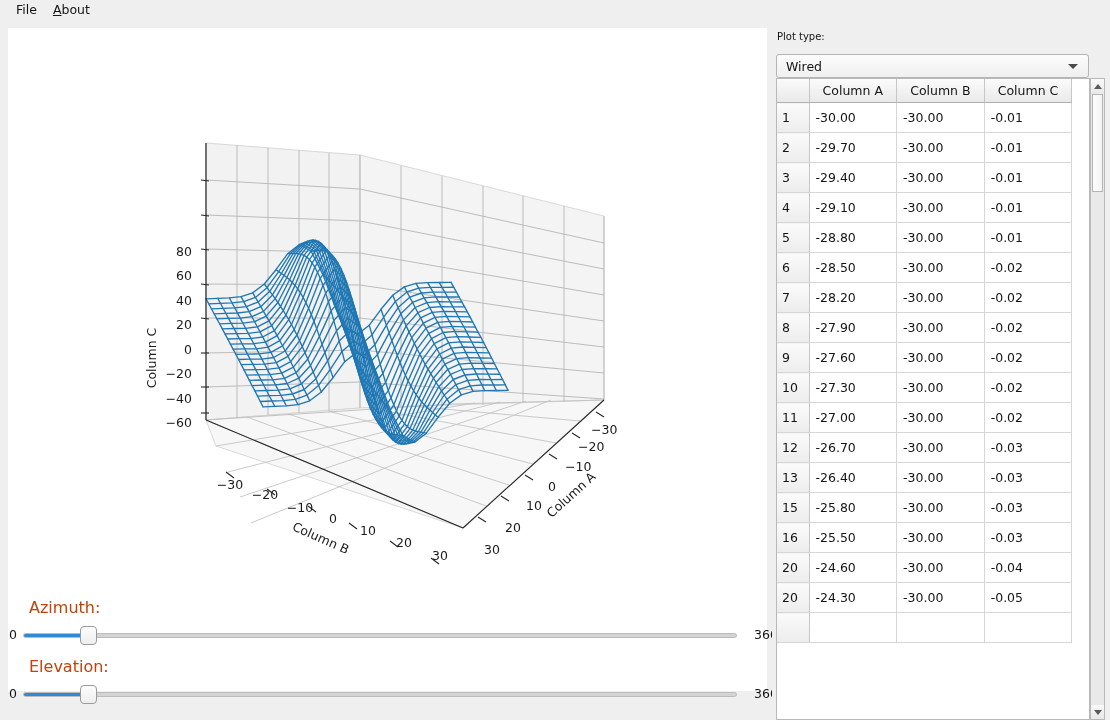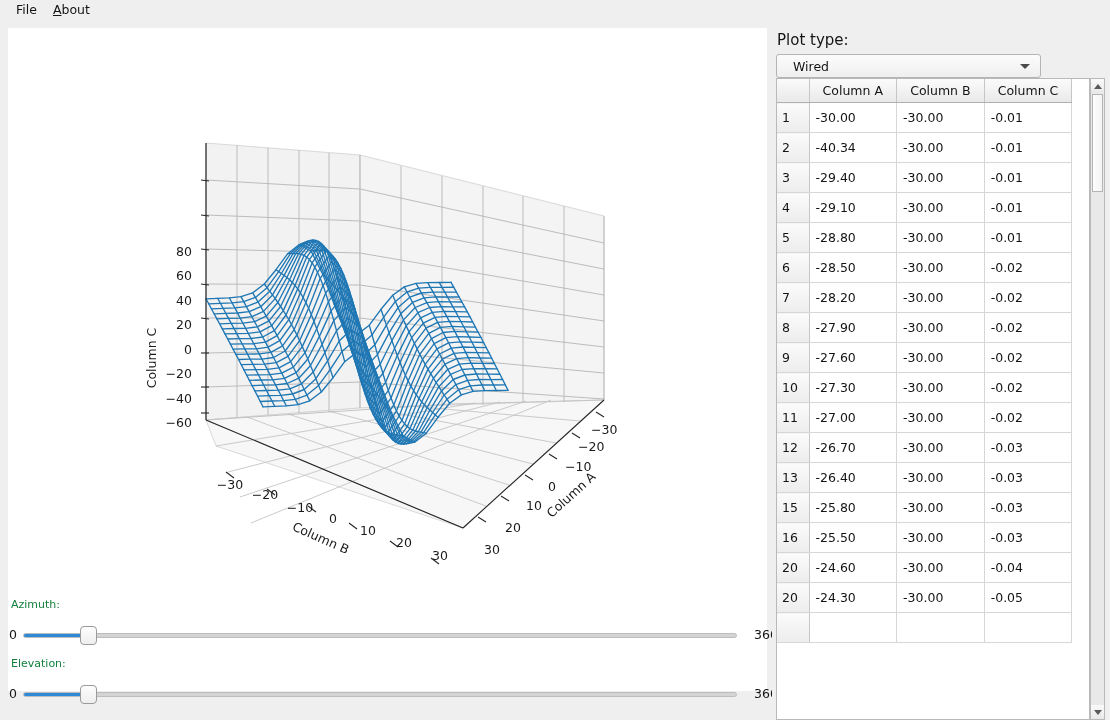--- a/index.html
+++ b/index.html
@@ -53,23 +53,23 @@
     width: 759px; height: 663px;
     background: #ffffff;
     overflow: hidden;
   }
   #plot-canvas svg { display: block; }
 
   
   .slider-block { position: absolute; left: 0; width: 772px; }
   .slider-label {
     position: absolute;
-    left: 11px;
-    font-size: 11px;
-    color: #15803d;
+    left: 29px;
+    font-size: 16px;
+    color: #c2410c;
   }
   .slider-row { position: absolute; left: 0; width: 772px; height: 22px; }
   .slider-min, .slider-max {
     position: absolute;
     top: 3px;
     font-size: 12.5px;
     color: #141414;
   }
   .slider-min { left: 9px; }
   .slider-max { left: 744px; margin-left: 10px; }
@@ -102,34 +102,34 @@
   
   #right-panel {
     position: absolute;
     left: 772px; top: 20px;
     width: 338px; height: 700px;
     background: #efefef;
   }
   #plot-type-label {
     position: absolute;
     left: 5px; top: 11px;
-    font-size: 15px;
+    font-size: 10px;
     color: #141414;
   }
   #plot-type-select {
     position: absolute;
     left: 4px; top: 34px;
-    width: 265px; height: 24px;
+    width: 313px; height: 24px;
     background: linear-gradient(#fcfcfc, #efefef);
     border: 1px solid #b4b4b4;
     border-radius: 3px;
     box-sizing: border-box;
     display: flex;
     align-items: center;
-    padding-left: 16px;
+    padding-left: 9px;
     font-size: 12.5px;
     color: #141414;
     cursor: default;
   }
   #plot-type-arrow {
     position: absolute;
     right: 10px; top: 9px;
     width: 0; height: 0;
     border-left: 5px solid transparent;
     border-right: 5px solid transparent;
@@ -470,21 +470,21 @@
         </thead>
         <tbody id="table-body">
             <tr>
               <td class="rowhdr">1</td>
               <td>-30.00</td>
               <td>-30.00</td>
               <td>-0.01</td>
             </tr>
             <tr>
               <td class="rowhdr">2</td>
-              <td>-40.34</td>
+              <td>-29.70</td>
               <td>-30.00</td>
               <td>-0.01</td>
             </tr>
             <tr>
               <td class="rowhdr">3</td>
               <td>-29.40</td>
               <td>-30.00</td>
               <td>-0.01</td>
             </tr>
             <tr>

